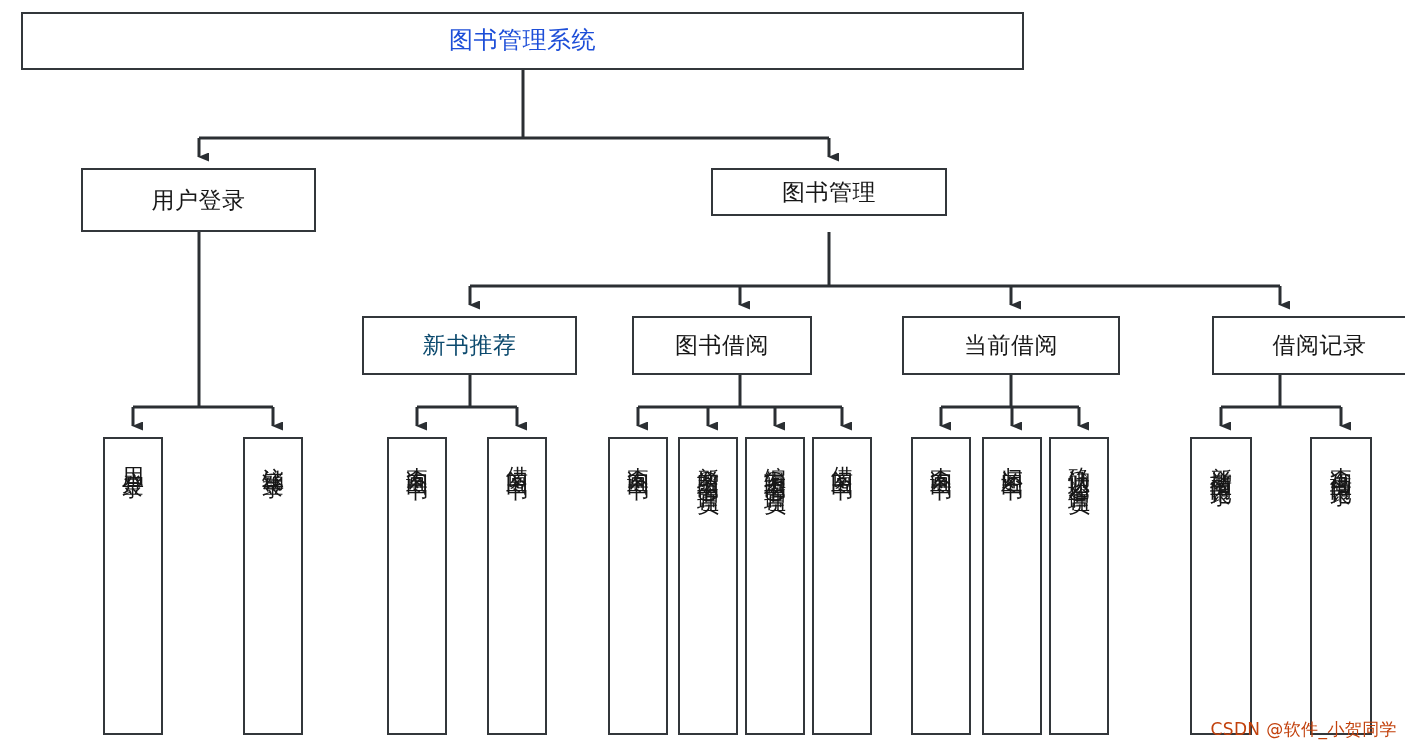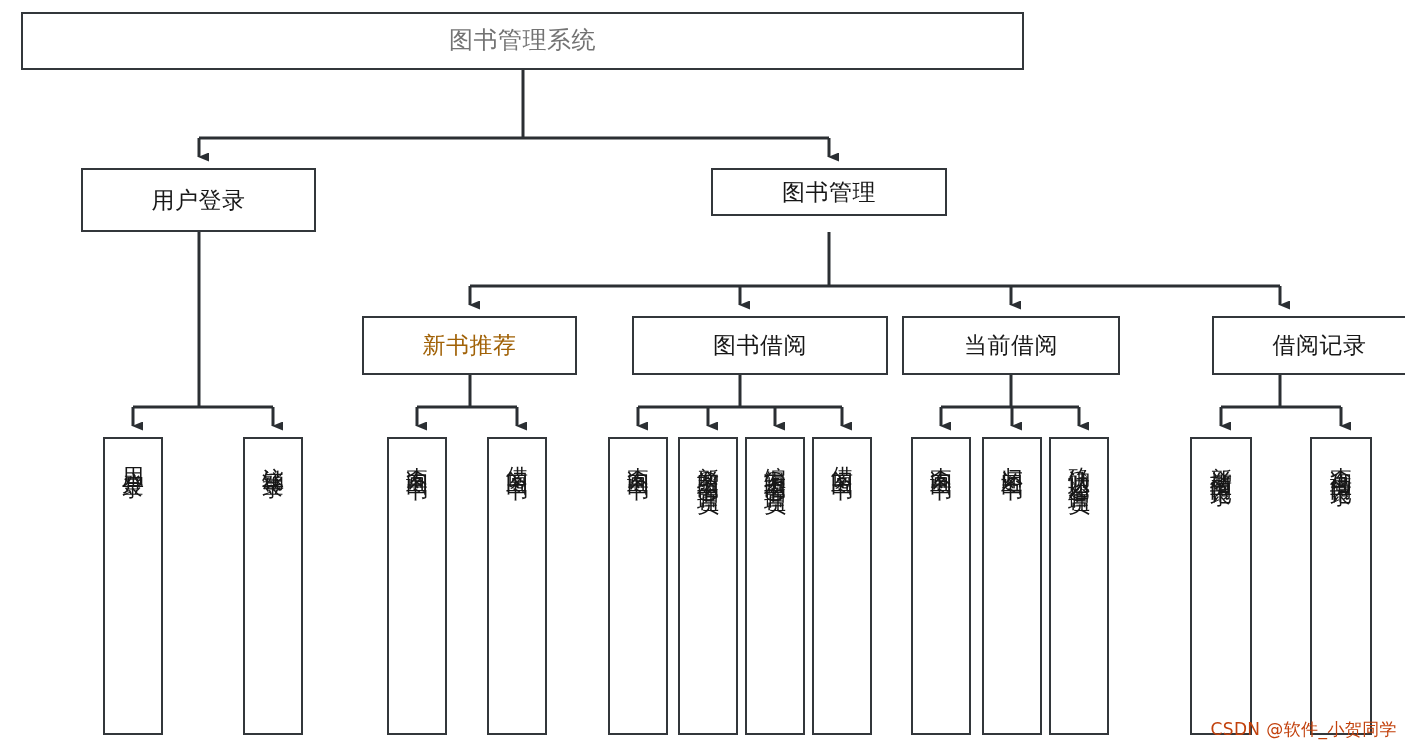--- a/index.html
+++ b/index.html
@@ -114,32 +114,32 @@
         <path d="M1079,407 L1079,426" marker-end="url(#arrowhead)"></path>
         <path d="M1280,375 L1280,407"></path>
         <path d="M1221,407 L1341,407"></path>
         <path d="M1221,407 L1221,426" marker-end="url(#arrowhead)"></path>
         <path d="M1341,407 L1341,426" marker-end="url(#arrowhead)"></path>
       </g>
   </svg>
 
   <div id="nodes">
       <div class="node horiz root" style="left: 21px; top: 12px; width: 1003px; height: 58px; border-color: rgb(51, 55, 59); background: rgb(255, 255, 255);">
-        <span class="label" style="color: #737373;">图书管理系统</span>
+        <span class="label" style="color: #1d4ed8;">图书管理系统</span>
       </div>
       <div class="node horiz" style="left: 81px; top: 168px; width: 235px; height: 64px; border-color: rgb(51, 55, 59); background: rgb(255, 255, 255);">
         <span class="label" style="color: rgb(23, 23, 23);">用户登录</span>
       </div>
       <div class="node horiz" style="left: 711px; top: 168px; width: 236px; height: 48px; border-color: rgb(51, 55, 59); background: rgb(255, 255, 255);">
         <span class="label" style="color: rgb(23, 23, 23);">图书管理</span>
       </div>
       <div class="node horiz" style="left: 362px; top: 316px; width: 215px; height: 59px; border-color: rgb(51, 55, 59); background: rgb(255, 255, 255);">
-        <span class="label" style="color: #a16207;">新书推荐</span>
+        <span class="label" style="color: #0c4a6e;">新书推荐</span>
       </div>
-      <div class="node horiz" style="left: 632px; top: 316px; width: 256px; height: 59px; border-color: rgb(51, 55, 59); background: rgb(255, 255, 255);">
+      <div class="node horiz" style="left: 632px; top: 316px; width: 180px; height: 59px; border-color: rgb(51, 55, 59); background: rgb(255, 255, 255);">
         <span class="label" style="color: rgb(23, 23, 23);">图书借阅</span>
       </div>
       <div class="node horiz" style="left: 902px; top: 316px; width: 218px; height: 59px; border-color: rgb(51, 55, 59); background: rgb(255, 255, 255);">
         <span class="label" style="color: rgb(23, 23, 23);">当前借阅</span>
       </div>
       <div class="node horiz" style="left: 1172px; top: 316px; width: 215px; height: 59px; border-color: rgb(51, 55, 59); background: rgb(255, 255, 255); margin-left: 40px;">
         <span class="label" style="color: rgb(23, 23, 23);">借阅记录</span>
       </div>
       <div class="node vert" style="left: 103px; top: 437px; width: 60px; height: 298px; border-color: rgb(51, 55, 59); background: rgb(255, 255, 255);">
         <span class="label" style="color: rgb(23, 23, 23);">用户登录</span>

